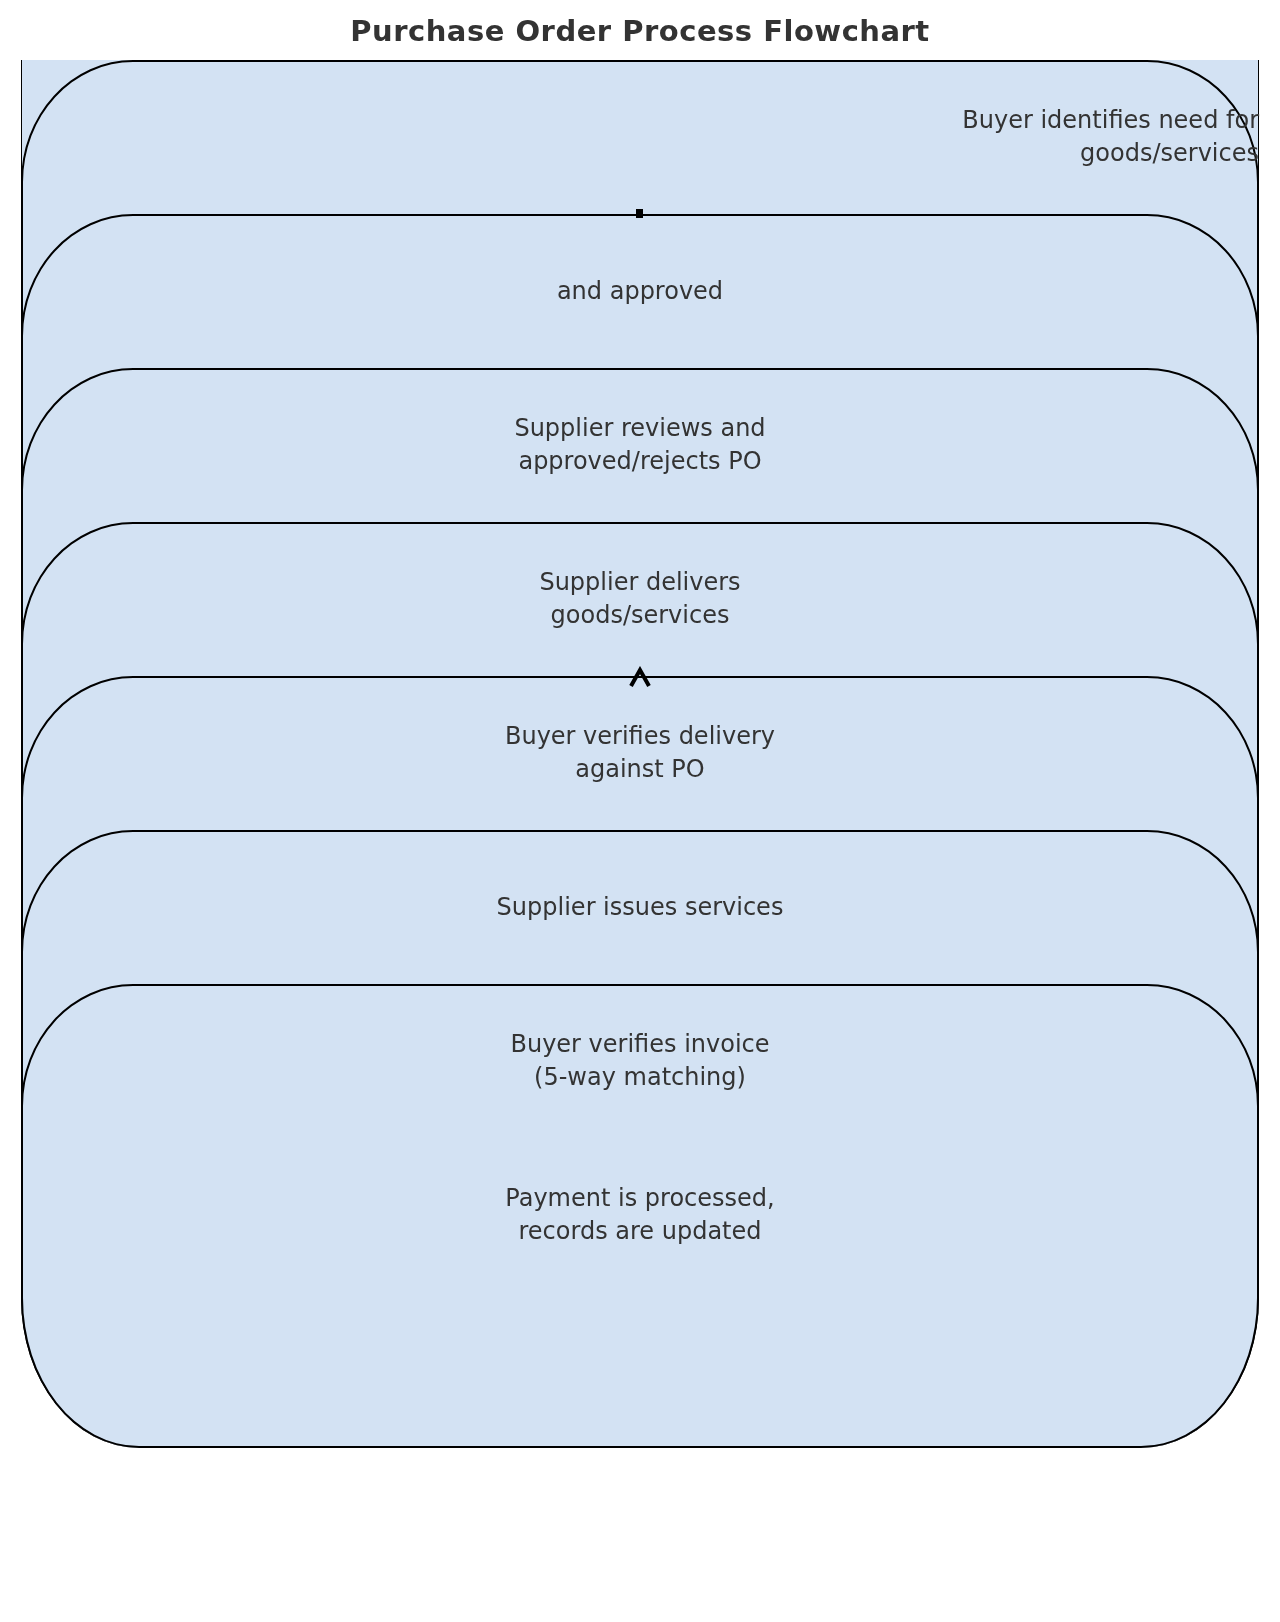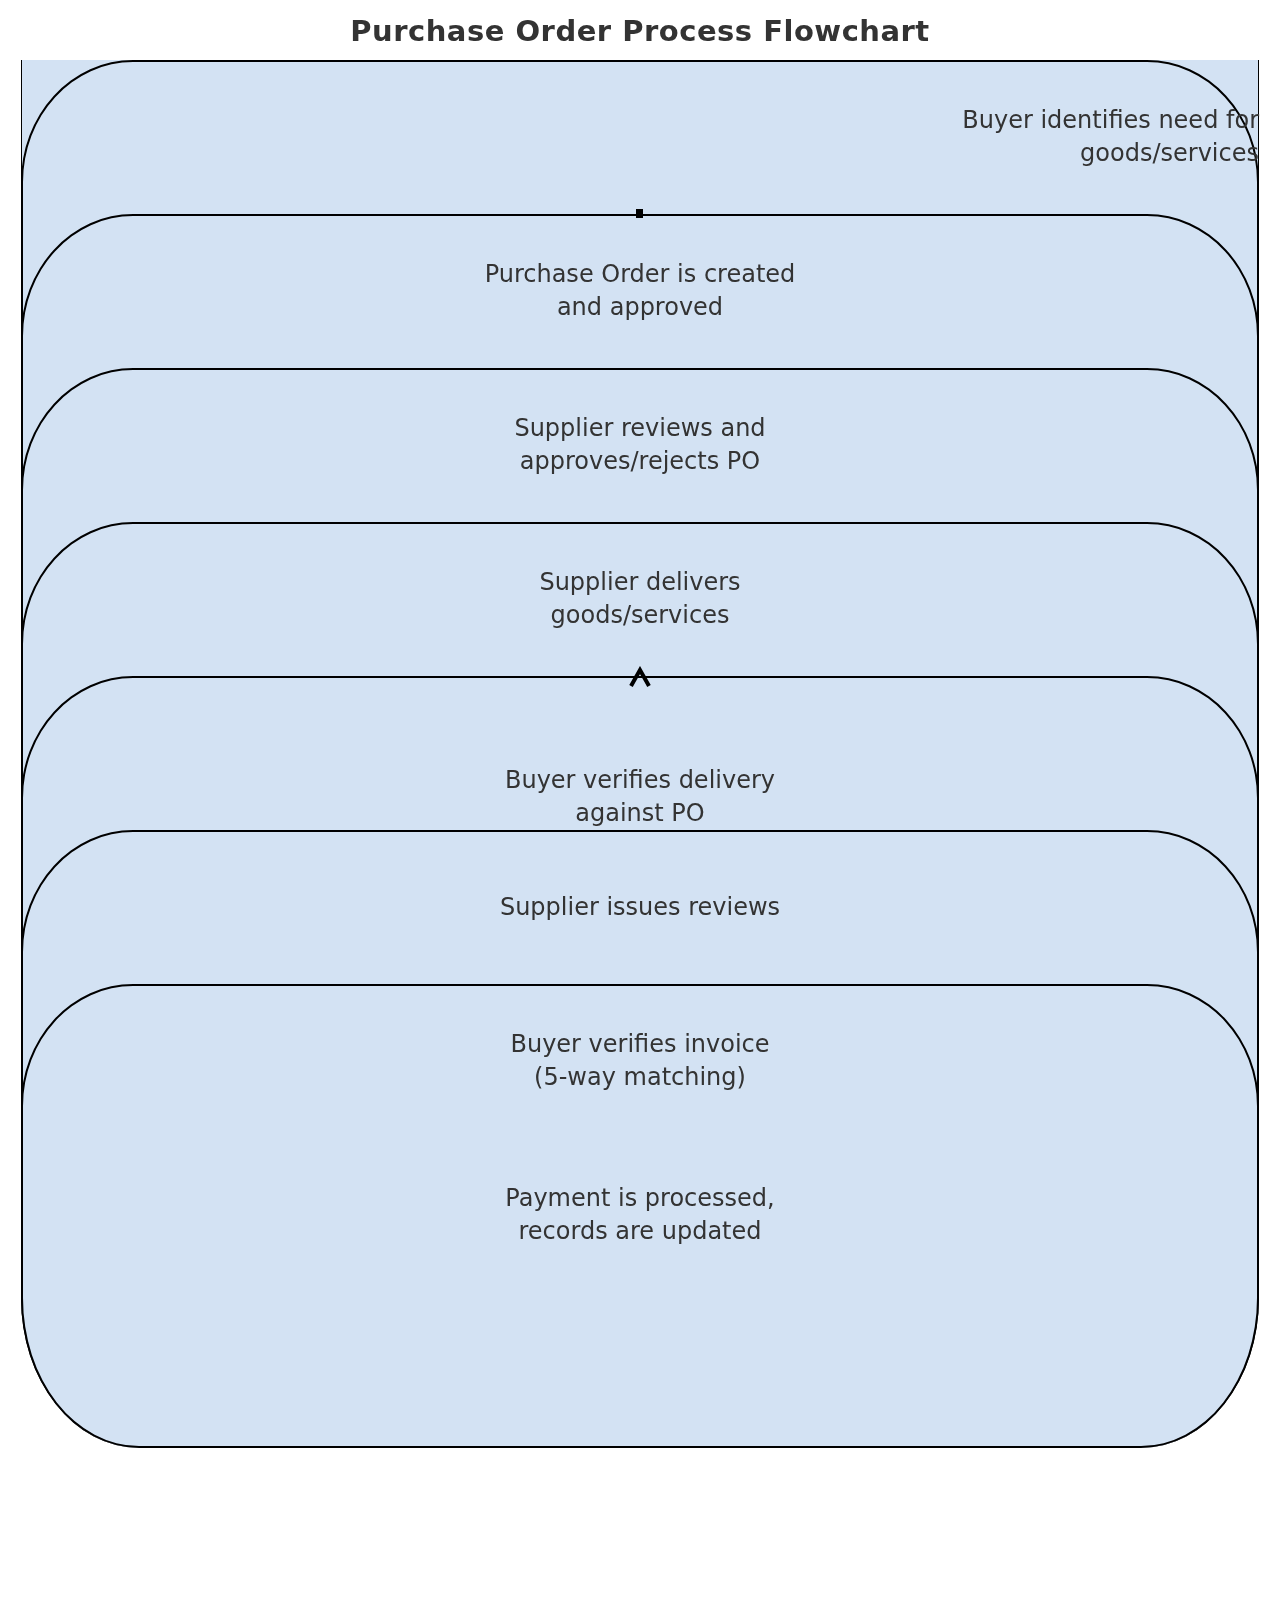--- a/index.html
+++ b/index.html
@@ -62,21 +62,21 @@
     z-index: 20;
     color: #333333;
     font-size: 24px;
     line-height: 33px;
     text-align: center;
   }
   .step-label.t0 { top: 60px; align-items: flex-end; }
   .step-label.t1 { top: 214px; }
   .step-label.t2 { top: 368px; }
   .step-label.t3 { top: 522px; border-radius: 29px; }
-  .step-label.t4 { top: 676px; justify-content: flex-end; }
+  .step-label.t4 { top: 676px; }
   .step-label.t5 { top: 830px; }
   .step-label.t6 { top: 984px; }
   .step-label.t7 { top: 1138px; }
 
   .arrow-dot {
     position: absolute;
     left: 636px; top: 209px;
     width: 7px; height: 9px;
     background: #000;
     z-index: 21;
@@ -102,37 +102,36 @@
   <div class="step-box b3"></div>
   <div class="step-box b4"></div>
   <div class="step-box b5"></div>
   <div class="step-box b6"></div>
 
   <div class="step-label t0">
     <span>Buyer identifies need for</span>
     <span>goods/services</span>
   </div>
   <div class="step-label t1">
-    <span>Purchase Order is created</span>
     <span>and approved</span>
   </div>
   <div class="step-label t2">
     <span>Supplier reviews and</span>
-    <span>approves/rejects PO</span>
+    <span>approved/rejects PO</span>
   </div>
   <div class="step-label t3">
     <span>Supplier delivers</span>
     <span>goods/services</span>
   </div>
   <div class="step-label t4">
     <span>Buyer verifies delivery</span>
     <span>against PO</span>
   </div>
   <div class="step-label t5">
-    <span>Supplier issues reviews</span>
+    <span>Supplier issues services</span>
   </div>
   <div class="step-label t6">
     <span>Buyer verifies invoice</span>
     <span>(5-way matching)</span>
   </div>
   <div class="step-label t7">
     <span>Payment is processed,</span>
     <span>records are updated</span>
   </div>
 

